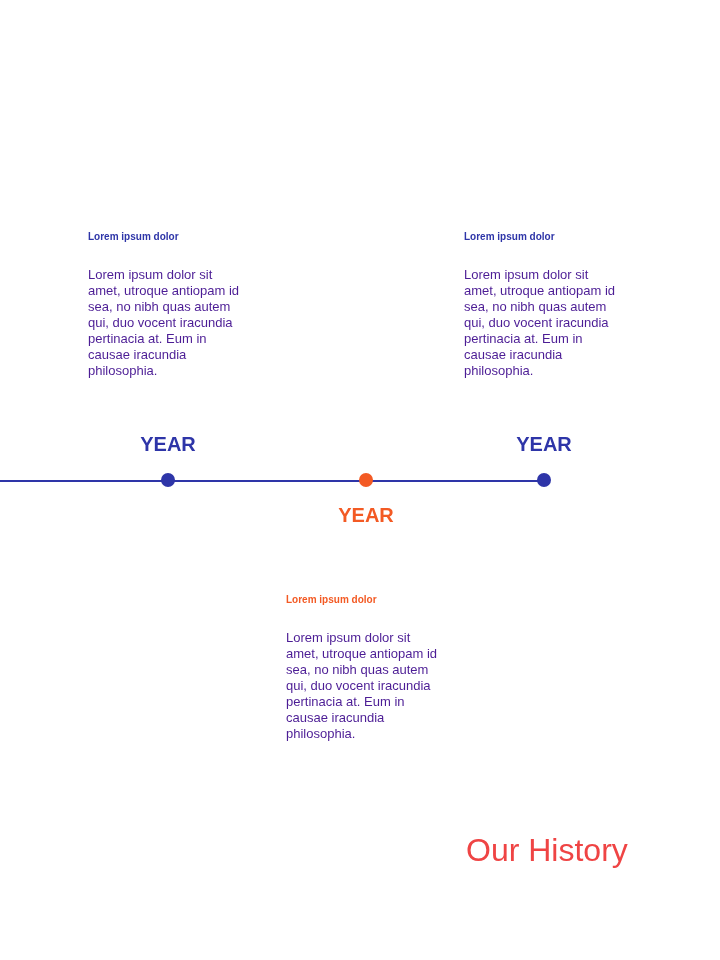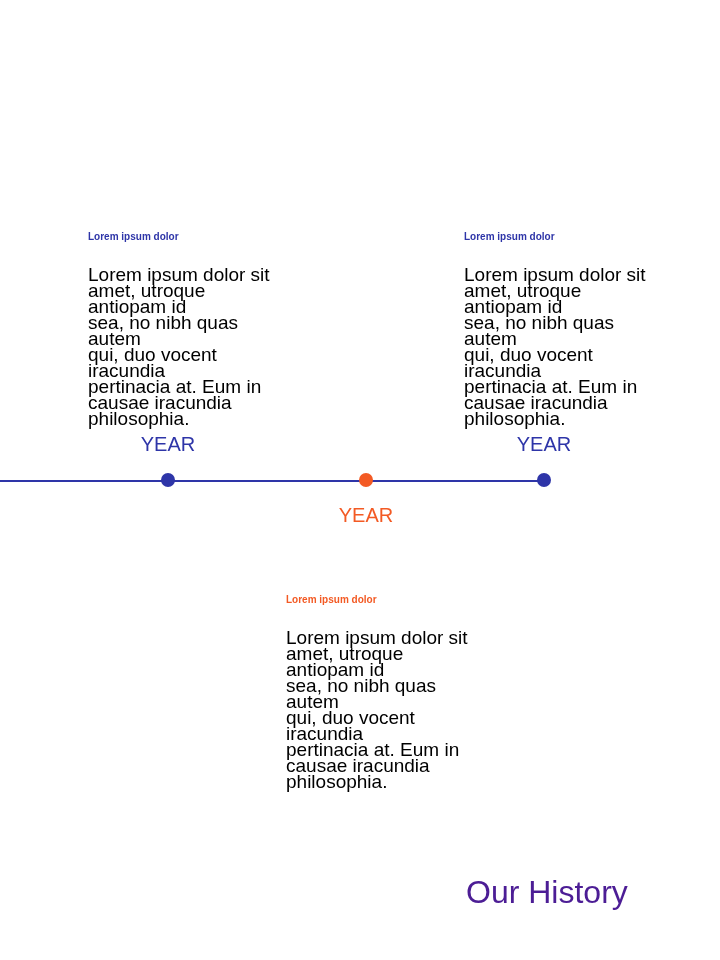--- a/index.html
+++ b/index.html
@@ -1,23 +1,23 @@
 <!DOCTYPE html>
 <html><head>
 <meta charset="utf-8">
 <style>
   html, body { margin:0; padding:0; }
   body { width:720px; height:960px; background:#ffffff; position:relative; overflow:hidden; font-family:"Liberation Sans", sans-serif; }
   .block { position:absolute; width:185px; }
   .block-title { font-weight:bold; font-size:10px; line-height:16px; margin:0; }
-  .block-body { font-size:19px; line-height:16px; color:#000000; margin-top:22px; white-space:pre-line; }
-  .year { position:absolute; font-weight:normal; font-size:20px; line-height:24px; transform:translateX(-50%); }
+  .block-body { font-size:13px; line-height:16px; color:#4c1d95; margin-top:22px; white-space:pre-line; }
+  .year { position:absolute; font-weight:bold; font-size:20px; line-height:24px; transform:translateX(-50%); }
   .line { position:absolute; left:0; top:480px; width:544px; height:1.5px; background:#2e35a8; }
   .dot { position:absolute; width:14px; height:14px; border-radius:50%; transform:translate(-50%,-50%); top:480px; }
-  .title { position:absolute; left:466px; top:872px; font-size:32px; line-height:40px; color:#4c1d95; }
+  .title { position:absolute; left:466px; top:830px; font-size:32px; line-height:40px; color:#ef4444; }
 </style>
 </head>
 <body>
 
 <div class="line"></div>
 
 <div class="dot" style="left:168px;background:#2e35a8;"></div>
 <div class="dot" style="left:366px;background:#f35a24;"></div>
 <div class="dot" style="left:544px;background:#2e35a8;"></div>
 

